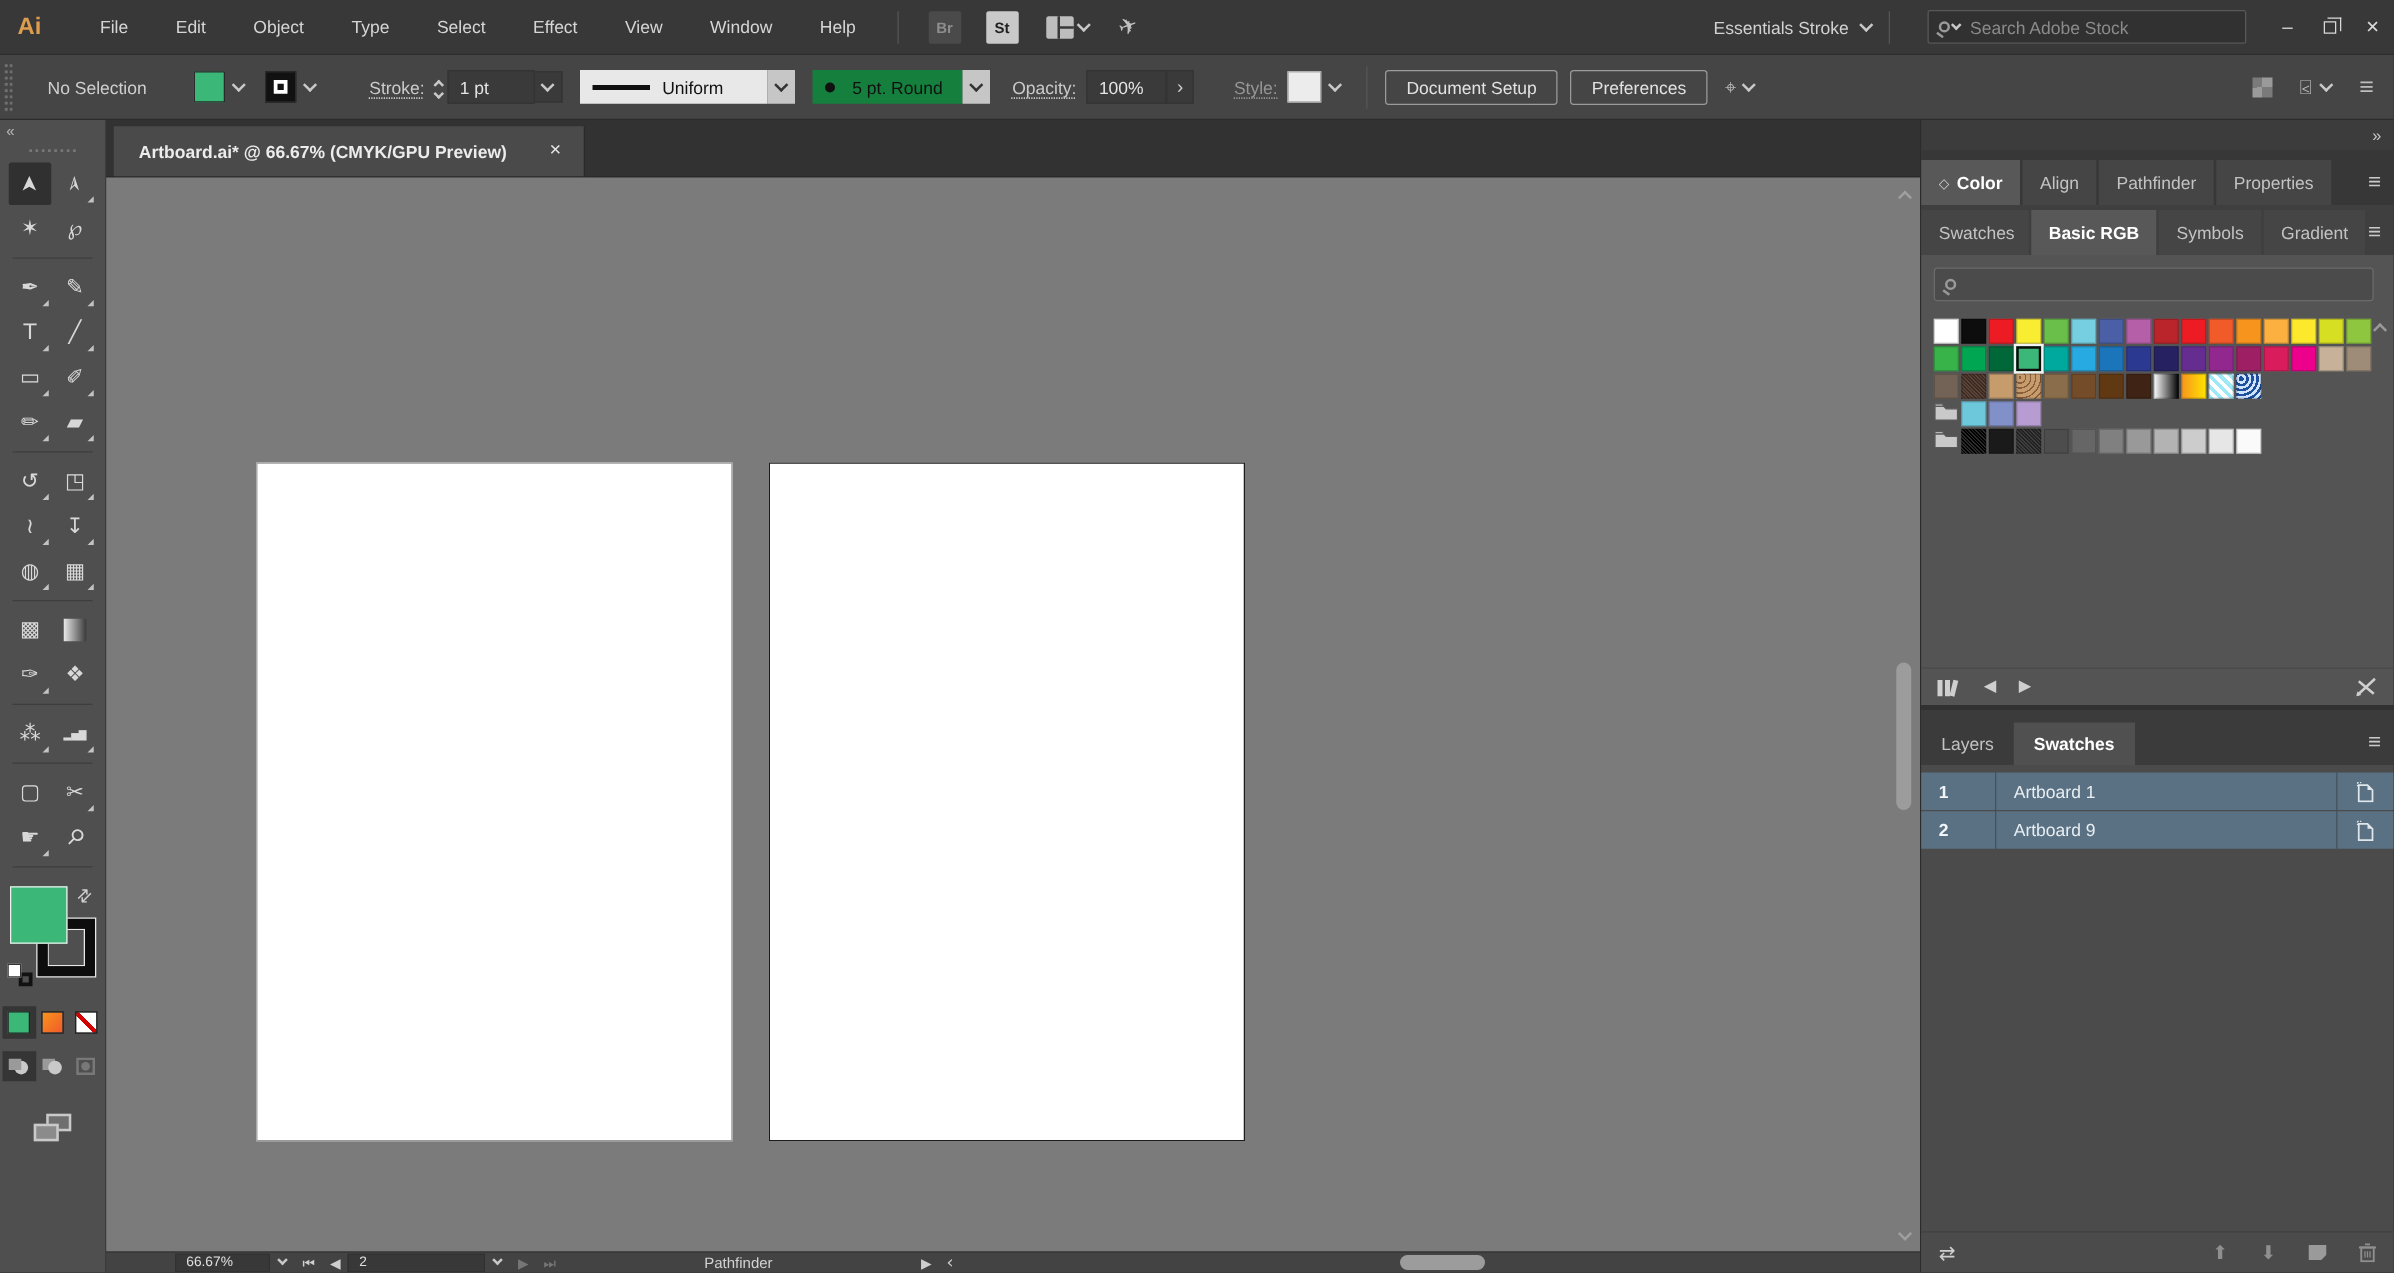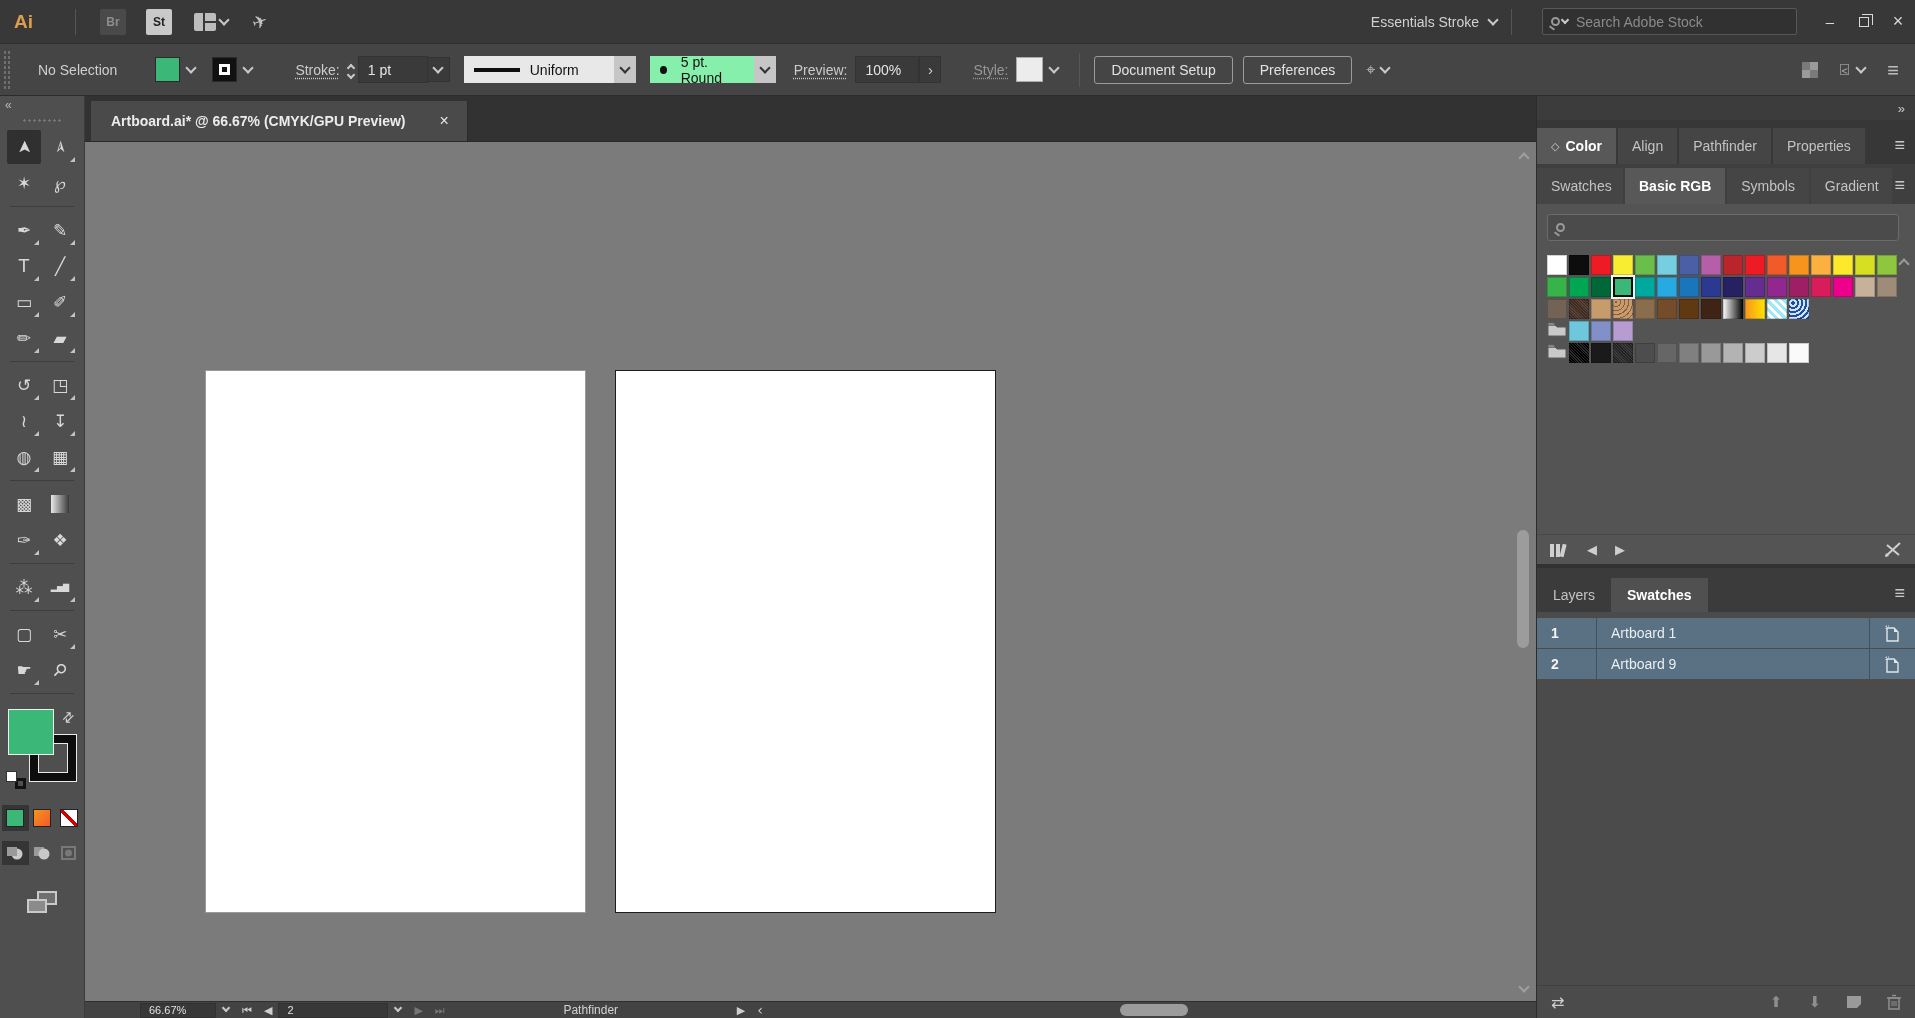--- a/index.html
+++ b/index.html
@@ -154,20 +154,31 @@
   .newpage { width:14px; height:12px; background:#9a9a9a; position:relative; }
   .newpage::after { content:""; position:absolute; right:-1px; bottom:-1px; border-left:6px solid transparent; border-bottom:6px solid #4b4b4b; }
 </style>
 </head>
 <body>
 
 <div class="app">
 
   <header class="menubar">
     <span class="ai-logo">Ai</span>
+    <nav class="menu-items" id="menu-items">
+        <span class="menu-item">File</span>
+        <span class="menu-item">Edit</span>
+        <span class="menu-item">Object</span>
+        <span class="menu-item">Type</span>
+        <span class="menu-item">Select</span>
+        <span class="menu-item">Effect</span>
+        <span class="menu-item">View</span>
+        <span class="menu-item">Window</span>
+        <span class="menu-item">Help</span>
+      </nav>
     <span class="mb-sep"></span>
     <span class="mb-tile br">Br</span>
     <span class="mb-tile st">St</span>
     <span class="arrange-icon"></span>
     <span class="chev"></span>
     <span class="rocket glyph">✈</span>
     <div class="mb-right">
       <span class="workspace">Essentials Stroke</span>
       <span class="chev"></span>
       <span class="mb-sep"></span>
@@ -210,28 +221,28 @@
     <span class="chevbox" style="background:#3a3a3a;border:1px solid #333;border-left:none">
         <span class="chev"></span>
       </span>
     <span class="lightcombo" style="margin-left:14px;width:150px">
       <span class="strokeline"></span>
       <span>Uniform</span>
     </span>
     <span class="chevbox" style="background:#c6c6c6;height:27px">
         <span class="chev dark"></span>
       </span>
-    <span class="lightcombo" style="margin-left:14px;width:104px;background:#86efac">
+    <span class="lightcombo" style="margin-left:14px;width:120px;background:#15803d">
       <span class="dot"></span>
       <span>5 pt. Round</span>
     </span>
     <span class="chevbox" style="background:#c6c6c6;height:27px">
         <span class="chev dark"></span>
       </span>
-    <span class="cb-label" style="margin-left:18px">Preview:</span>
+    <span class="cb-label" style="margin-left:18px">Opacity:</span>
     <span class="darkbox" style="width:64px">100%</span>
     <span class="arr-btn">›</span>
     <span class="cb-label dim" style="margin-left:32px">Style:</span>
     <span style="width:27px;height:25px;background:#ececec;border:1px solid #aaa"></span>
     <span class="chevbox">
         <span class="chev"></span>
       </span>
     <span class="cb-sep"></span>
     <button class="cb-btn">Document Setup</button>
     <button class="cb-btn" style="margin-left:10px">Preferences</button>

